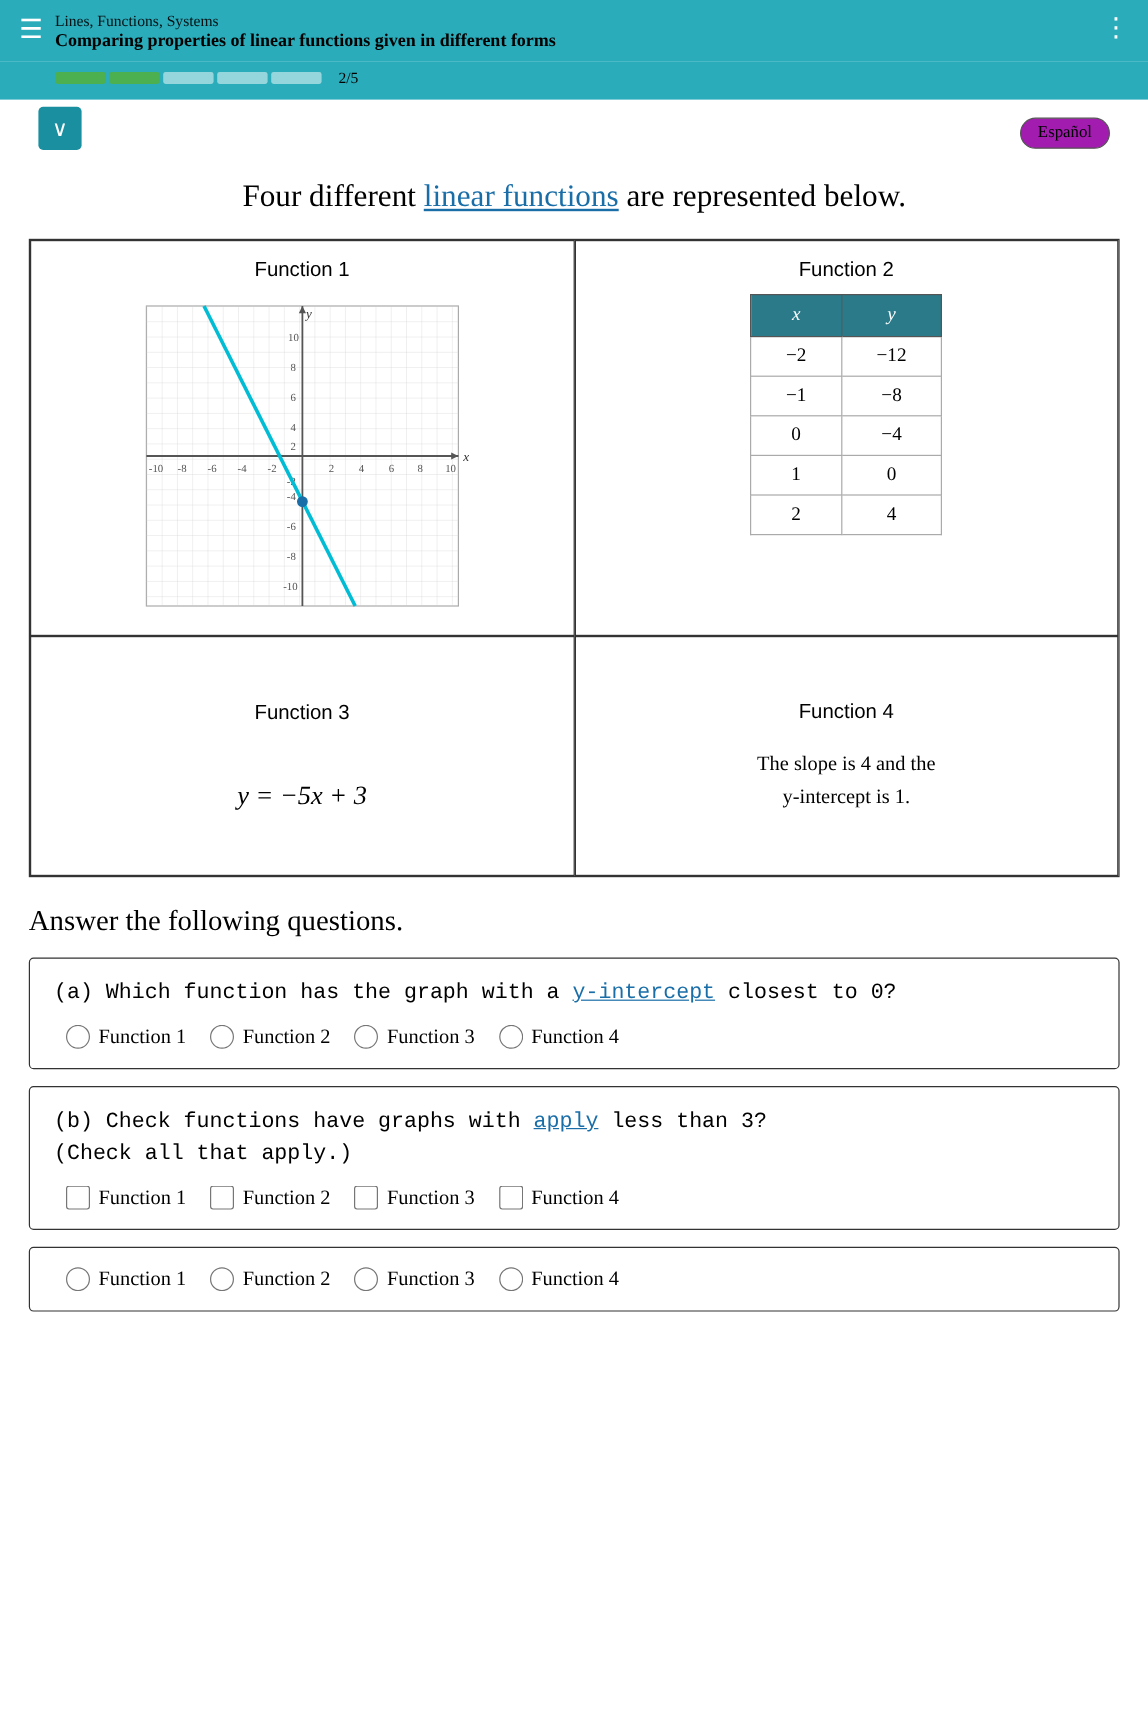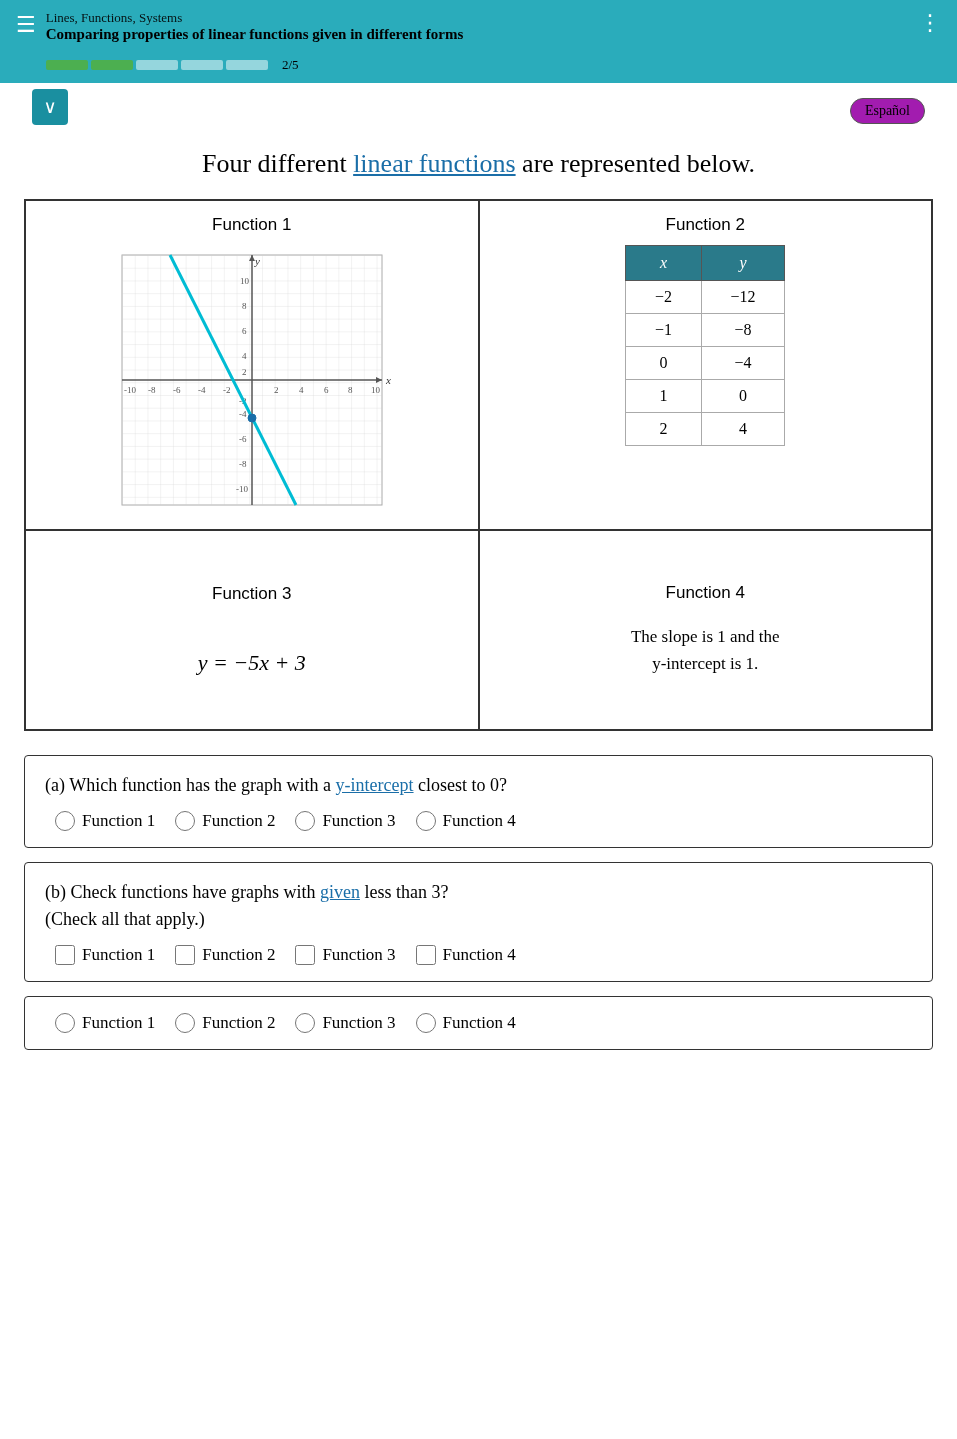--- a/index.html
+++ b/index.html
@@ -209,20 +209,21 @@
       border: 1.5px solid #333;
       border-radius: 4px;
       margin-bottom: 14px;
       padding: 16px 20px 16px 20px;
     }
 
     .question-text {
       font-size: 18px;
       margin-bottom: 12px;
       line-height: 1.5;
+      font-family: Liberation Mono, monospace;
     }
     .question-text a {
       color: #1a6ea8;
       text-decoration: underline;
     }
 
     .radio-group, .checkbox-group {
       display: flex;
       gap: 20px;
       align-items: center;
@@ -372,26 +373,27 @@
     </div>
 
     <div class="function-cell func3-cell">
       <div class="function-title">Function 3</div>
       <div class="func3-equation">y = −5x + 3</div>
     </div>
 
     <div class="function-cell func4-cell">
       <div class="function-title">Function 4</div>
       <div class="func4-desc">
-        <span>The slope is 1 and the</span><br>
+        <span>The slope is 4 and the</span><br>
         <span>y-intercept is 1.</span>
       </div>
     </div>
   </div>
 
+  <div class="answer-heading">Answer the following questions.</div>
 
   <div class="question-box">
     <div class="question-text">
       <span>(a) Which function has the graph with a </span><a href="#">y-intercept</a><span> closest to 0?</span>
     </div>
     <div class="radio-group">
       <label class="radio-option">
         <input type="radio" name="qa" style=""> 
           <span>Function 1</span>
       </label>
@@ -405,21 +407,21 @@
       </label>
       <label class="radio-option">
         <input type="radio" name="qa" style=""> 
           <span>Function 4</span>
       </label>
     </div>
   </div>
 
   <div class="question-box">
     <div class="question-text">
-      <span>(b) Check functions have graphs with </span><a href="#">given</a><span> less than 3?<br>(Check all that apply.)</span>
+      <span>(b) Check functions have graphs with </span><a href="#">apply</a><span> less than 3?<br>(Check all that apply.)</span>
     </div>
     <div class="checkbox-group">
       <label class="checkbox-option">
         <input type="checkbox" name="qb1" style=""> 
           <span>Function 1</span>
       </label>
       <label class="checkbox-option">
         <input type="checkbox" name="qb2" style=""> 
           <span>Function 2</span>
       </label>

